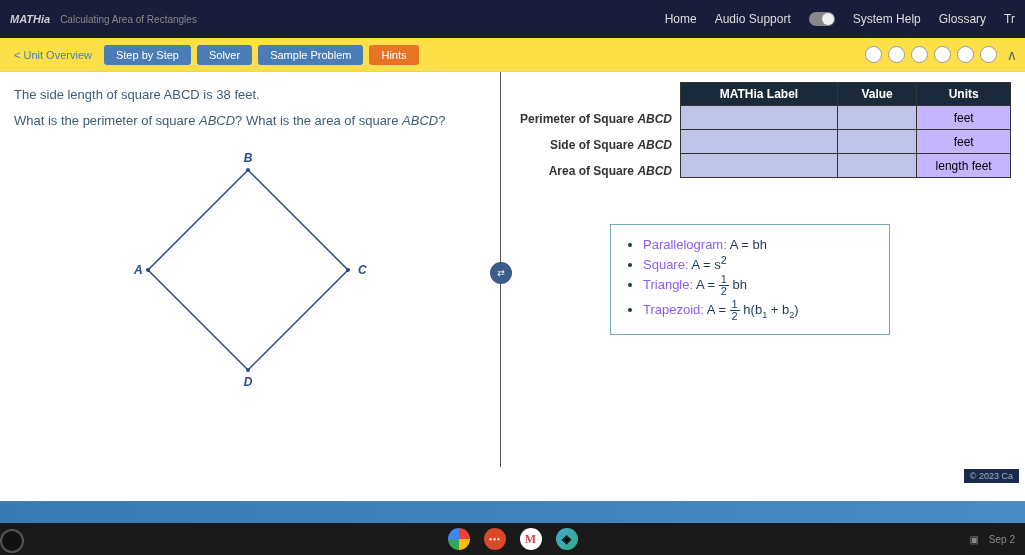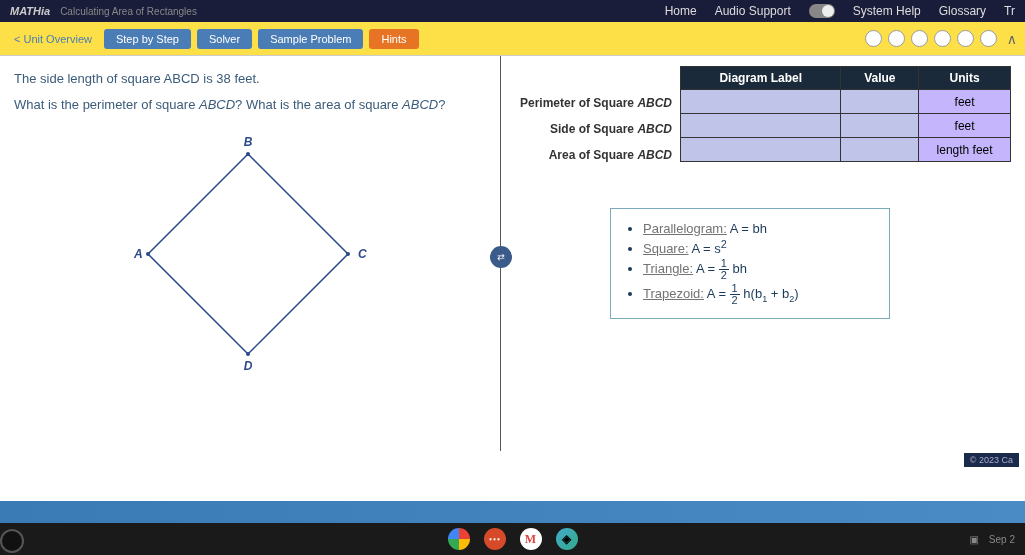--- a/index.html
+++ b/index.html
@@ -1,17 +1,17 @@
 <!DOCTYPE html>
 <html><head>
 <meta charset="utf-8">
 <style>
 * { margin:0; padding:0; box-sizing:border-box; font-family: Arial, Helvetica, sans-serif; }
 html,body { width:1025px; height:555px; overflow:hidden; background:#2a2a2a; }
-.app-header { height:22px; background:#1a1d3a; color:#bbb; display:flex; align-items:center; padding:0 10px; font-size:11px; }
+.app-header { height:38px; background:#1a1d3a; color:#bbb; display:flex; align-items:center; padding:0 10px; font-size:11px; }
 .app-title { font-weight:bold; font-style:italic; color:#ccc; margin-right:10px; }
 .module-title { color:#888; font-size:10px; }
 .top-nav { margin-left:auto; display:flex; gap:18px; align-items:flex-end; color:#ddd; font-size:12px; }
 .top-nav span { cursor:pointer; }
 .toggle { width:26px; height:14px; background:#888; border-radius:7px; position:relative; display:inline-block; }
 .toggle::after { content:""; position:absolute; right:1px; top:1px; width:12px; height:12px; background:#eee; border-radius:50%; }
 .toolbar { height:34px; background:#fde047; border-bottom:1px solid #ccc; display:flex; align-items:center; padding:0 8px; gap:6px; }
 .crumb { color:#4a7db5; font-size:11px; padding:2px 6px; }
 .btn { padding:4px 12px; font-size:11px; border-radius:3px; cursor:pointer; color:#fff; }
 .btn-blue { background:#4a7db5; }
@@ -31,21 +31,21 @@
 .tbl { border-collapse:collapse; width:100%; }
 .tbl th { background:#1a2a3a; color:#fff; font-size:12px; padding:4px 8px; border:1px solid #333; }
 .tbl td { border:1px solid #333; height:24px; font-size:12px; text-align:center; }
 .tbl td.lav { background:#c0c4e8; }
 .tbl td.unit { background:#c4b5fd; }
 .right-grid { display:grid; grid-template-columns:auto 1fr; align-items:start; }
 .formulas { margin:40px 0 0 90px; border:1px solid #7ab; padding:10px 14px; width:280px; font-size:13px; color:#1a3a5a; }
 .formulas-title { color:#1a5a8a; font-weight:bold; margin-bottom:4px; }
 .formulas ul { list-style:disc; padding-left:18px; }
 .formulas li { margin:2px 0; }
-.formulas a { color:#737373; text-decoration:underline; }
+.formulas a { color:#8b5cf6; }
 .frac { display:inline-block; vertical-align:middle; text-align:center; font-size:11px; line-height:1; }
 .frac .n { display:block; border-bottom:1px solid #1a3a5a; padding:0 2px; }
 .frac .d { display:block; padding:0 2px; }
 sub { font-size:0.7em; }
 .footer { position:absolute; bottom:0; left:0; right:0; height:54px; }
 .blue-bar { height:22px; background:linear-gradient(to right,#3a7ab5,#4a8ac5); }
 .task-bar { height:32px; background:#1a1a1a; display:flex; align-items:center; justify-content:center; gap:14px; position:relative; }
 .task-ico { width:22px; height:22px; border-radius:50%; display:flex; align-items:center; justify-content:center; font-size:12px; font-weight:bold; }
 .task-right { position:absolute; right:10px; color:#888; font-size:10px; display:flex; align-items:center; gap:10px; }
 .copyright { position:absolute; right:6px; bottom:34px; background:#1a2a4a; color:#aac; font-size:9px; padding:2px 6px; }
@@ -108,21 +108,21 @@
     <div class="right-grid">
       <div class="row-labels">
         <div style="height:24px;"></div>
         <div>Perimeter of Square <i>ABCD</i></div>
         <div>Side of Square <i>ABCD</i></div>
         <div>Area of Square <i>ABCD</i></div>
       </div>
       <table class="tbl">
         <tbody>
             <tr>
-          <th>Diagram Label</th>
+          <th>MATHia Label</th>
           <th>Value</th>
           <th>Units</th>
         </tr>
         <tr>
           <td class="lav"></td>
           <td class="lav"></td>
           <td class="unit">feet</td>
         </tr>
         <tr>
           <td class="lav"></td>

